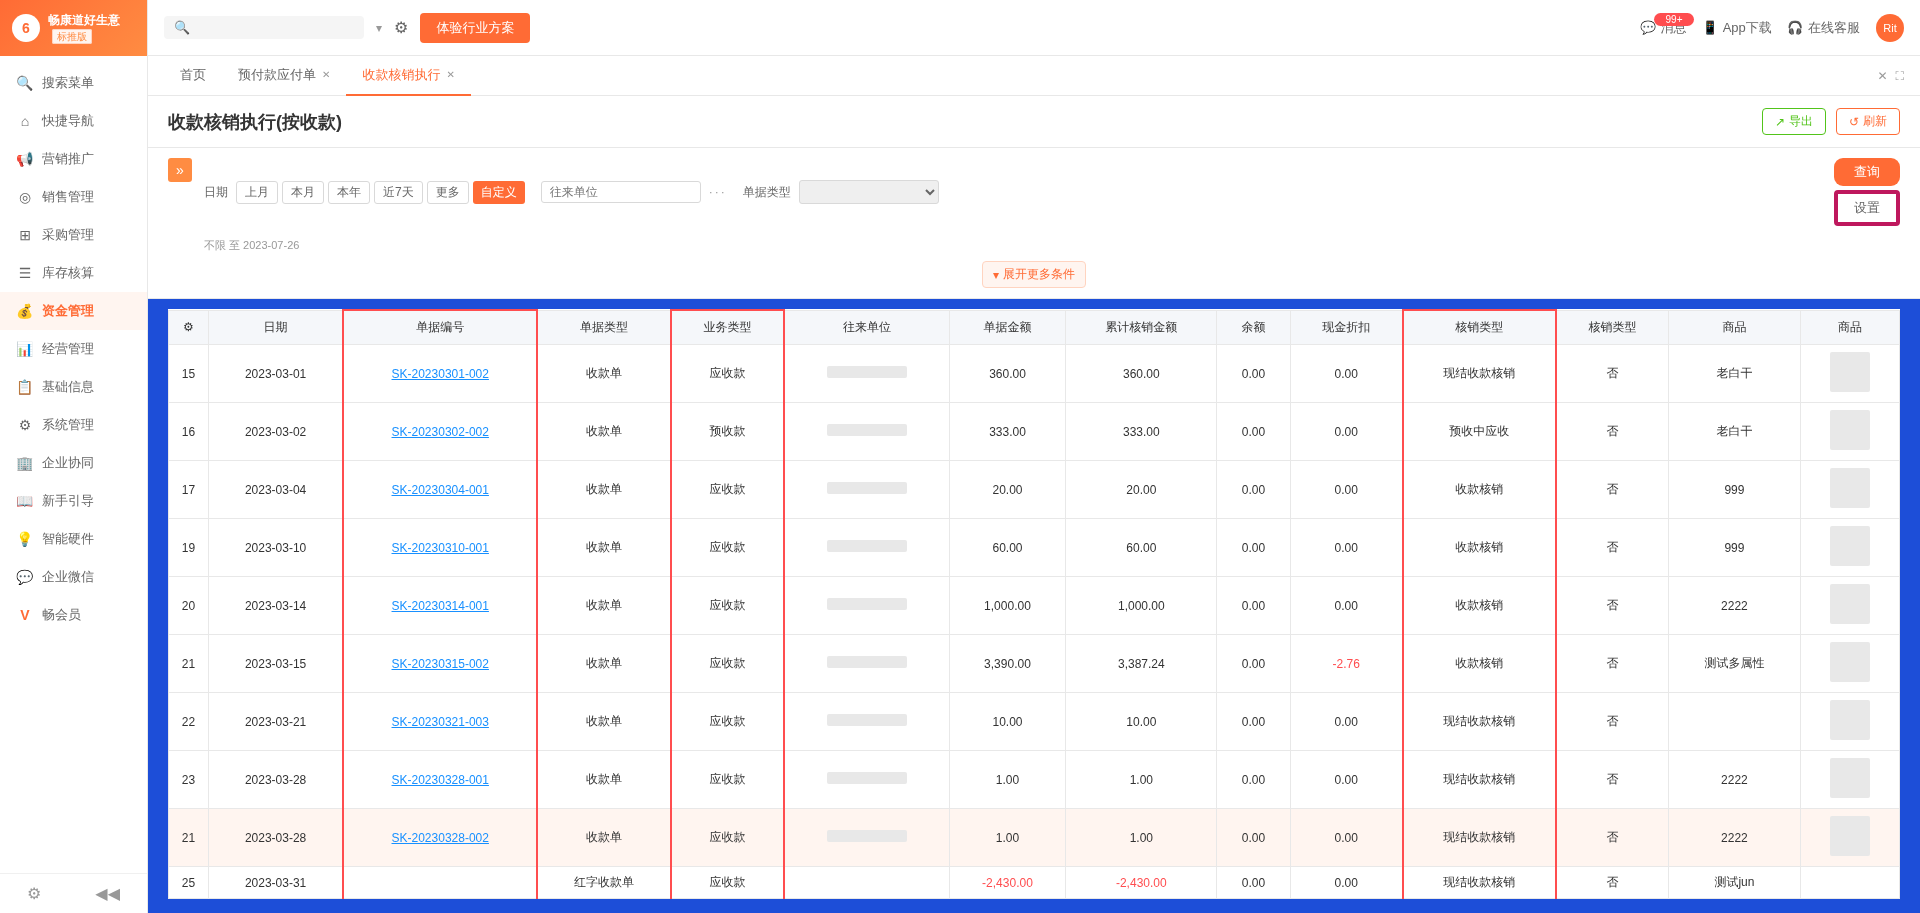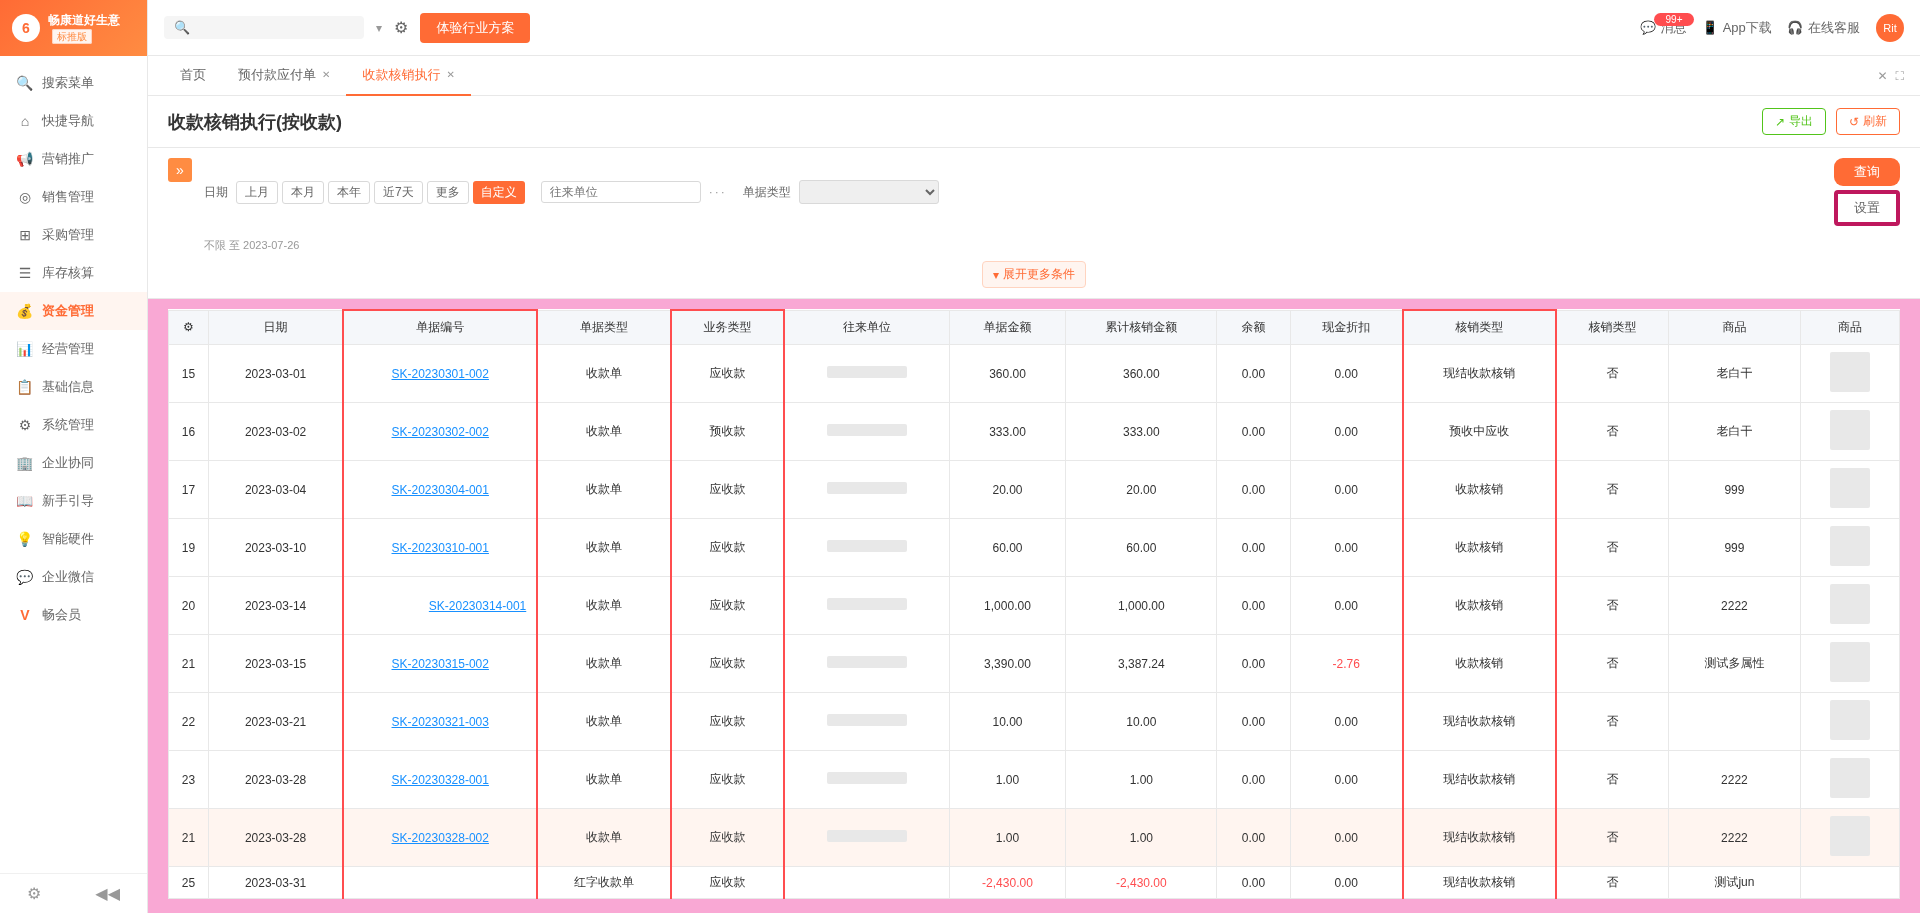--- a/index.html
+++ b/index.html
@@ -34,21 +34,21 @@
     
     .tabbar { height: 40px; background: #fff; border-bottom: 1px solid #e8e8e8; display: flex; align-items: center; padding: 0 16px; gap: 0; }
     .tab { display: flex; align-items: center; padding: 0 16px; height: 40px; cursor: pointer; color: #666; border-bottom: 2px solid transparent; font-size: 13px; gap: 6px; }
     .tab.active { color: #ff6b35; border-bottom: 2px solid #ff6b35; }
     .tab-close { color: #999; font-size: 10px; cursor: pointer; }
     .tab-home { font-weight: 500; }
     .tabbar-spacer { flex: 1; }
     .tabbar-controls { display: flex; gap: 8px; color: #999; }
 
     
-    .content { flex: 1; overflow: hidden; display: flex; flex-direction: column; background: #f9a8d4; }
+    .content { flex: 1; overflow: hidden; display: flex; flex-direction: column; background: #1d4ed8; }
     .page-header { background: #fff; padding: 12px 20px; display: flex; align-items: center; justify-content: space-between; border-bottom: 1px solid #e8e8e8; }
     .page-title { font-size: 18px; font-weight: bold; color: #333; }
     .page-header-actions { display: flex; gap: 10px; }
     .btn-export { display: flex; align-items: center; gap: 4px; color: #52c41a; border: 1px solid #52c41a; background: #fff; padding: 4px 12px; border-radius: 4px; cursor: pointer; font-size: 12px; }
     .btn-refresh { display: flex; align-items: center; gap: 4px; color: #ff6b35; border: 1px solid #ff6b35; background: #fff; padding: 4px 12px; border-radius: 4px; cursor: pointer; font-size: 12px; }
 
     
     .filter-bar { background: #fff; padding: 10px 20px; border-bottom: 1px solid #e8e8e8; }
     .filter-row { display: flex; align-items: center; gap: 16px; flex-wrap: wrap; }
     .filter-group { display: flex; align-items: center; gap: 8px; }
@@ -358,21 +358,21 @@
     <td>0.00</td>
     <td>0.00</td>
     <td style="border-left:2px solid #ff4d4f;border-right:2px solid #ff4d4f;">收款核销</td>
     <td>否</td>
     <td>999</td>
     <td><span style="background:#e8e8e8;width:40px;height:40px;display:inline-block;border-radius:2px;"></span></td>
   </tr>
               <tr>
     <td>20</td>
     <td>2023-03-14</td>
-    <td style="border-left:2px solid #ff4d4f;border-right:2px solid #ff4d4f;text-align:right;"><a class="link">SK-20230314-001</a></td>
+    <td style="border-left:2px solid #ff4d4f;border-right:2px solid #ff4d4f;"><a class="link">SK-20230314-001</a></td>
     <td>收款单</td>
     <td style="border-left:2px solid #ff4d4f;border-right:2px solid #ff4d4f;">应收款</td>
     <td><span style="background:#e8e8e8;width:80px;height:12px;display:inline-block;border-radius:2px;"></span></td>
     <td>1,000.00</td>
     <td>1,000.00</td>
     <td>0.00</td>
     <td>0.00</td>
     <td style="border-left:2px solid #ff4d4f;border-right:2px solid #ff4d4f;">收款核销</td>
     <td>否</td>
     <td>2222</td>

